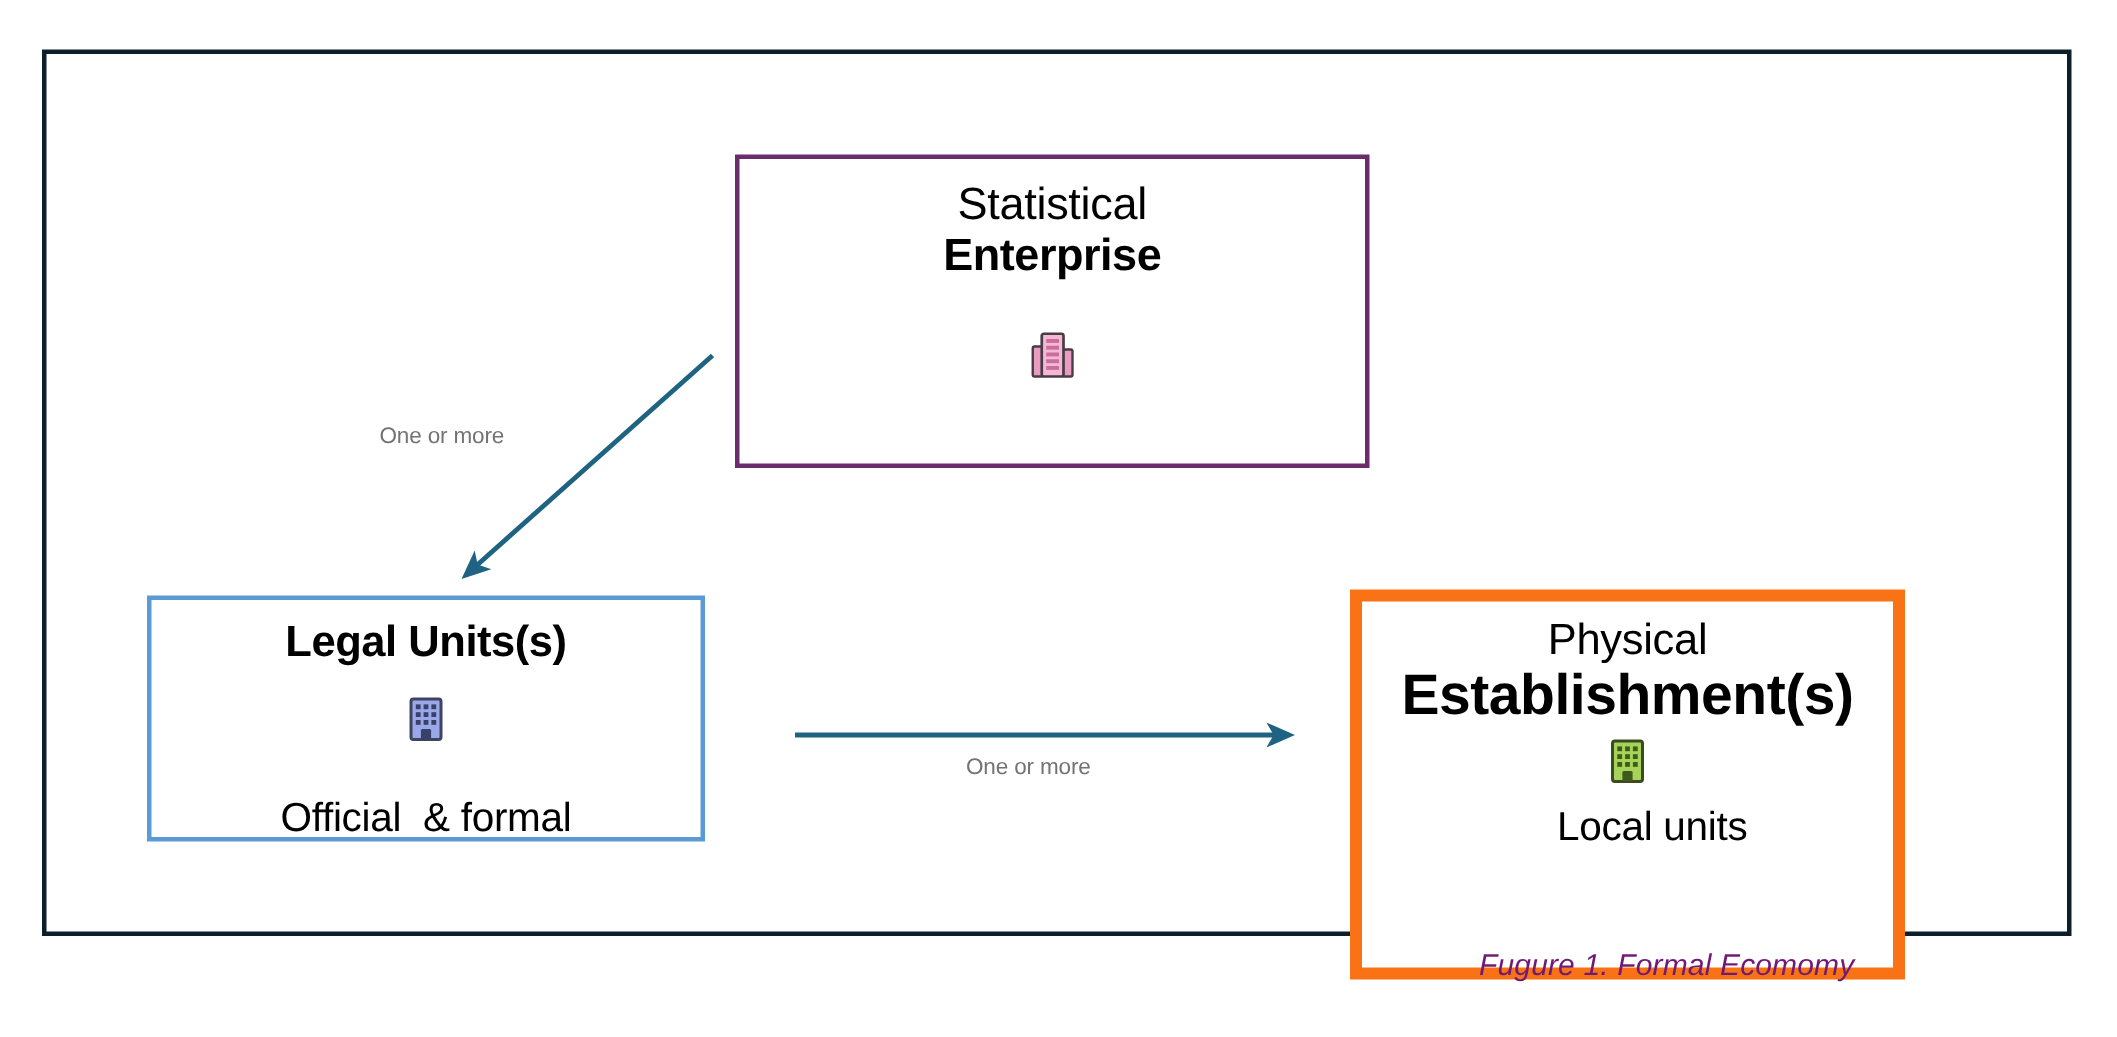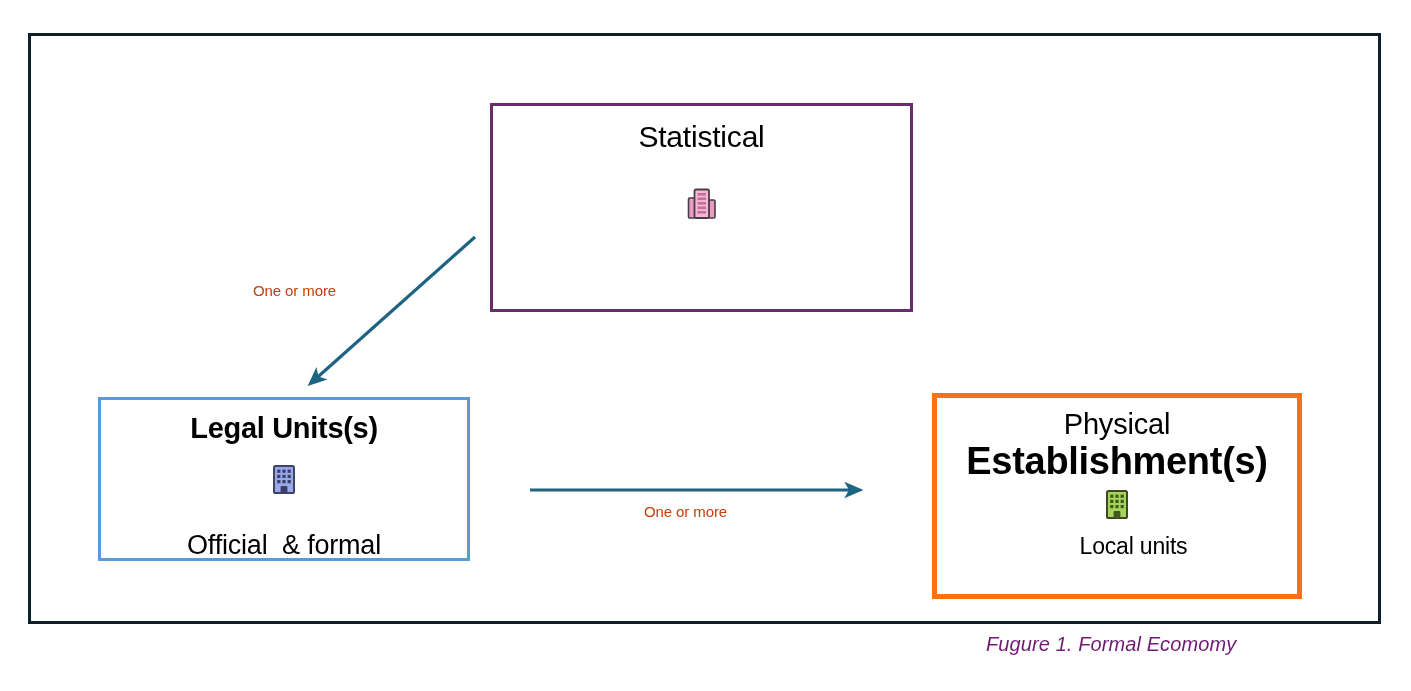--- a/index.html
+++ b/index.html
@@ -75,31 +75,31 @@
     height: 164px;
     border: 3px solid #5b9bd5;
     padding-top: 12px;
   }
   #box-legal .node-title-bold { font-size: 29px; }
   #box-legal .emoji-icon { margin-top: 20px; }
   #box-legal .node-sub { font-size: 27px; margin-top: 34px; }
 
   
   #box-establishment {
-    left: 901px;   
+    left: 869px;   
     top: 357px;    
     width: 370px;
-    height: 206px;
-    border: 5px solid #f97316;
+    height: 260px;
+    border: 8px solid #f97316;
     padding-top: 10px;
   }
   #box-establishment .node-title-light { font-size: 29px; }
   #box-establishment .node-title-bold  { font-size: 38px; }
   #box-establishment .emoji-icon { margin-top: 6px; }
-  #box-establishment .node-sub { font-size: 23px; margin-top: 12px; margin-left: 33px; }
+  #box-establishment .node-sub { font-size: 27px; margin-top: 12px; margin-left: 33px; }
 
   
   .emoji-icon {
     width: 30px;
     height: 32px;
     display: block;
     line-height: 0;
   }
   .emoji-icon svg { display: block; }
 
@@ -119,21 +119,21 @@
     top: 440px;    
     width: 360px;
     height: 32px;
   }
 
   
   .arrow-label {
     position: absolute;
     font-size: 15px;
     font-weight: 400;
-    color: #c2410c;
+    color: #737373;
     white-space: nowrap;
     letter-spacing: -0.1px;
   }
   #label-diagonal {
     left: 222px;   
     top: 246px;    
   }
   #label-horizontal {
     left: 613px;   
     top: 467px;    
@@ -152,20 +152,21 @@
     white-space: nowrap;
   }
 </style>
 </head>
 <body>
 
 <div id="diagram-frame">
 
   <div class="node-box" id="box-enterprise">
     <div class="node-title-light">Statistical</div>
+    <div class="node-title-bold">Enterprise</div>
     <span class="emoji-icon">
       <svg width="30" height="32" viewBox="0 0 30 32" xmlns="http://www.w3.org/2000/svg">
         <rect x="1.5" y="10" width="6.5" height="20" rx="1.2" fill="#e79cc0" stroke="#4a3b48" stroke-width="1.6"></rect>
         <rect x="21.5" y="12" width="6.5" height="18" rx="1.2" fill="#e79cc0" stroke="#4a3b48" stroke-width="1.6"></rect>
         <rect x="7.5" y="1.5" width="14.5" height="28.5" rx="1.4" fill="#f3b9d3" stroke="#4a3b48" stroke-width="1.8"></rect>
         <rect x="10.5" y="5" width="8.5" height="2.6" fill="#c96d9e"></rect>
         <rect x="10.5" y="9.5" width="8.5" height="2.6" fill="#c96d9e"></rect>
         <rect x="10.5" y="14" width="8.5" height="2.6" fill="#c96d9e"></rect>
         <rect x="10.5" y="18.5" width="8.5" height="2.6" fill="#c96d9e"></rect>
         <rect x="10.5" y="23" width="8.5" height="2.6" fill="#c96d9e"></rect>

